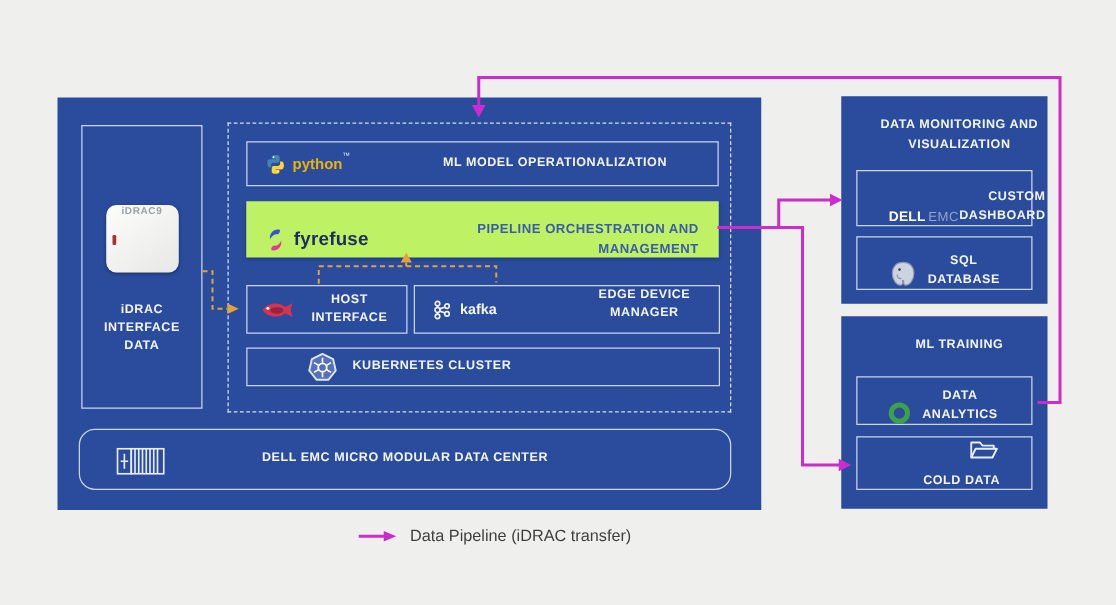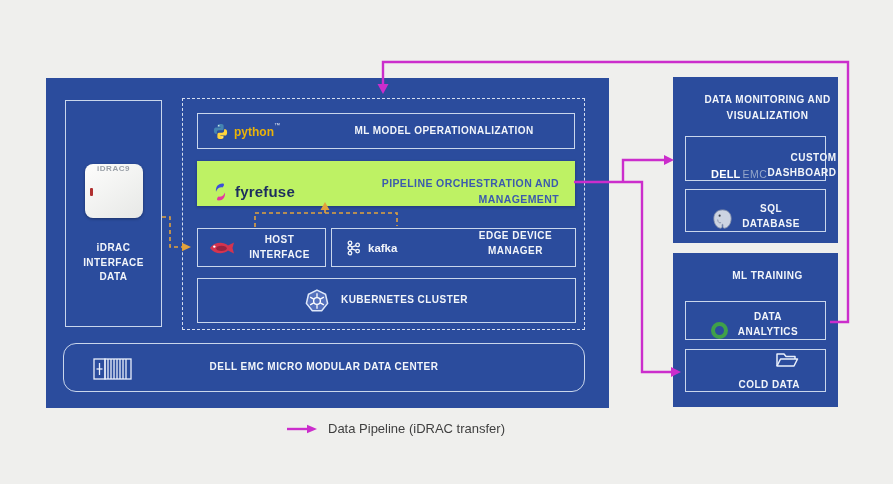--- a/index.html
+++ b/index.html
@@ -38,21 +38,21 @@
   .fyre-wrap{display:flex; align-items:center; gap:7px;}
   .fyre-word{color:var(--fyrefuse-navy); font-weight:600; font-size:15px; letter-spacing:.2px;}
   .pipeline-label{color:var(--pipeline-text-blue); font-weight:700; font-size:10.5px; letter-spacing:.4px; text-align:right; max-width:185px; line-height:1.5;}
 
   .host-box{left:14px; top:129px; width:129px; height:39px; display:flex; align-items:center; padding:0 6px 0 10px; gap:4px;}
   .host-label{flex:1; text-align:center;}
   .edge-box{left:148px; top:129px; width:245px; height:39px; display:flex; padding:0 10px 0 14px;}
   .kafka-wrap{display:flex; align-items:center; gap:6px; width:76px;}
   .kafka-word{color:#f2f5fa; font-weight:600; font-size:11.5px;}
   .edge-label{flex:1; text-align:center;margin-left:44px;}
-  .k8s-box{left:14px; top:179px; width:379px; height:45px; display:flex; align-items:center; justify-content:center; gap:12px;}
+  .k8s-box{left:14px; top:179px; width:379px; height:31px; display:flex; align-items:center; gap:12px;padding-left:48px;}
 
   .dc-box{left:17px; top:265px; width:522px; height:49px;border-radius:13px;}
   .dc-icon{position:absolute; left:26px; top:10px;}
   .dc-label{position:absolute; inset:0; display:flex; align-items:center; justify-content:center;}
 
   
   .monitoring-panel{left:673px; top:77px; width:165px; height:166px;}
   .training-panel{left:673px; top:253px; width:165px; height:154px;}
   .panel-title{position:absolute; top:15px; left:0; right:0; text-align:center; display:flex; justify-content:center;padding-left:24px;}
   .panel-title span{max-width:136px; line-height:1.55;}

